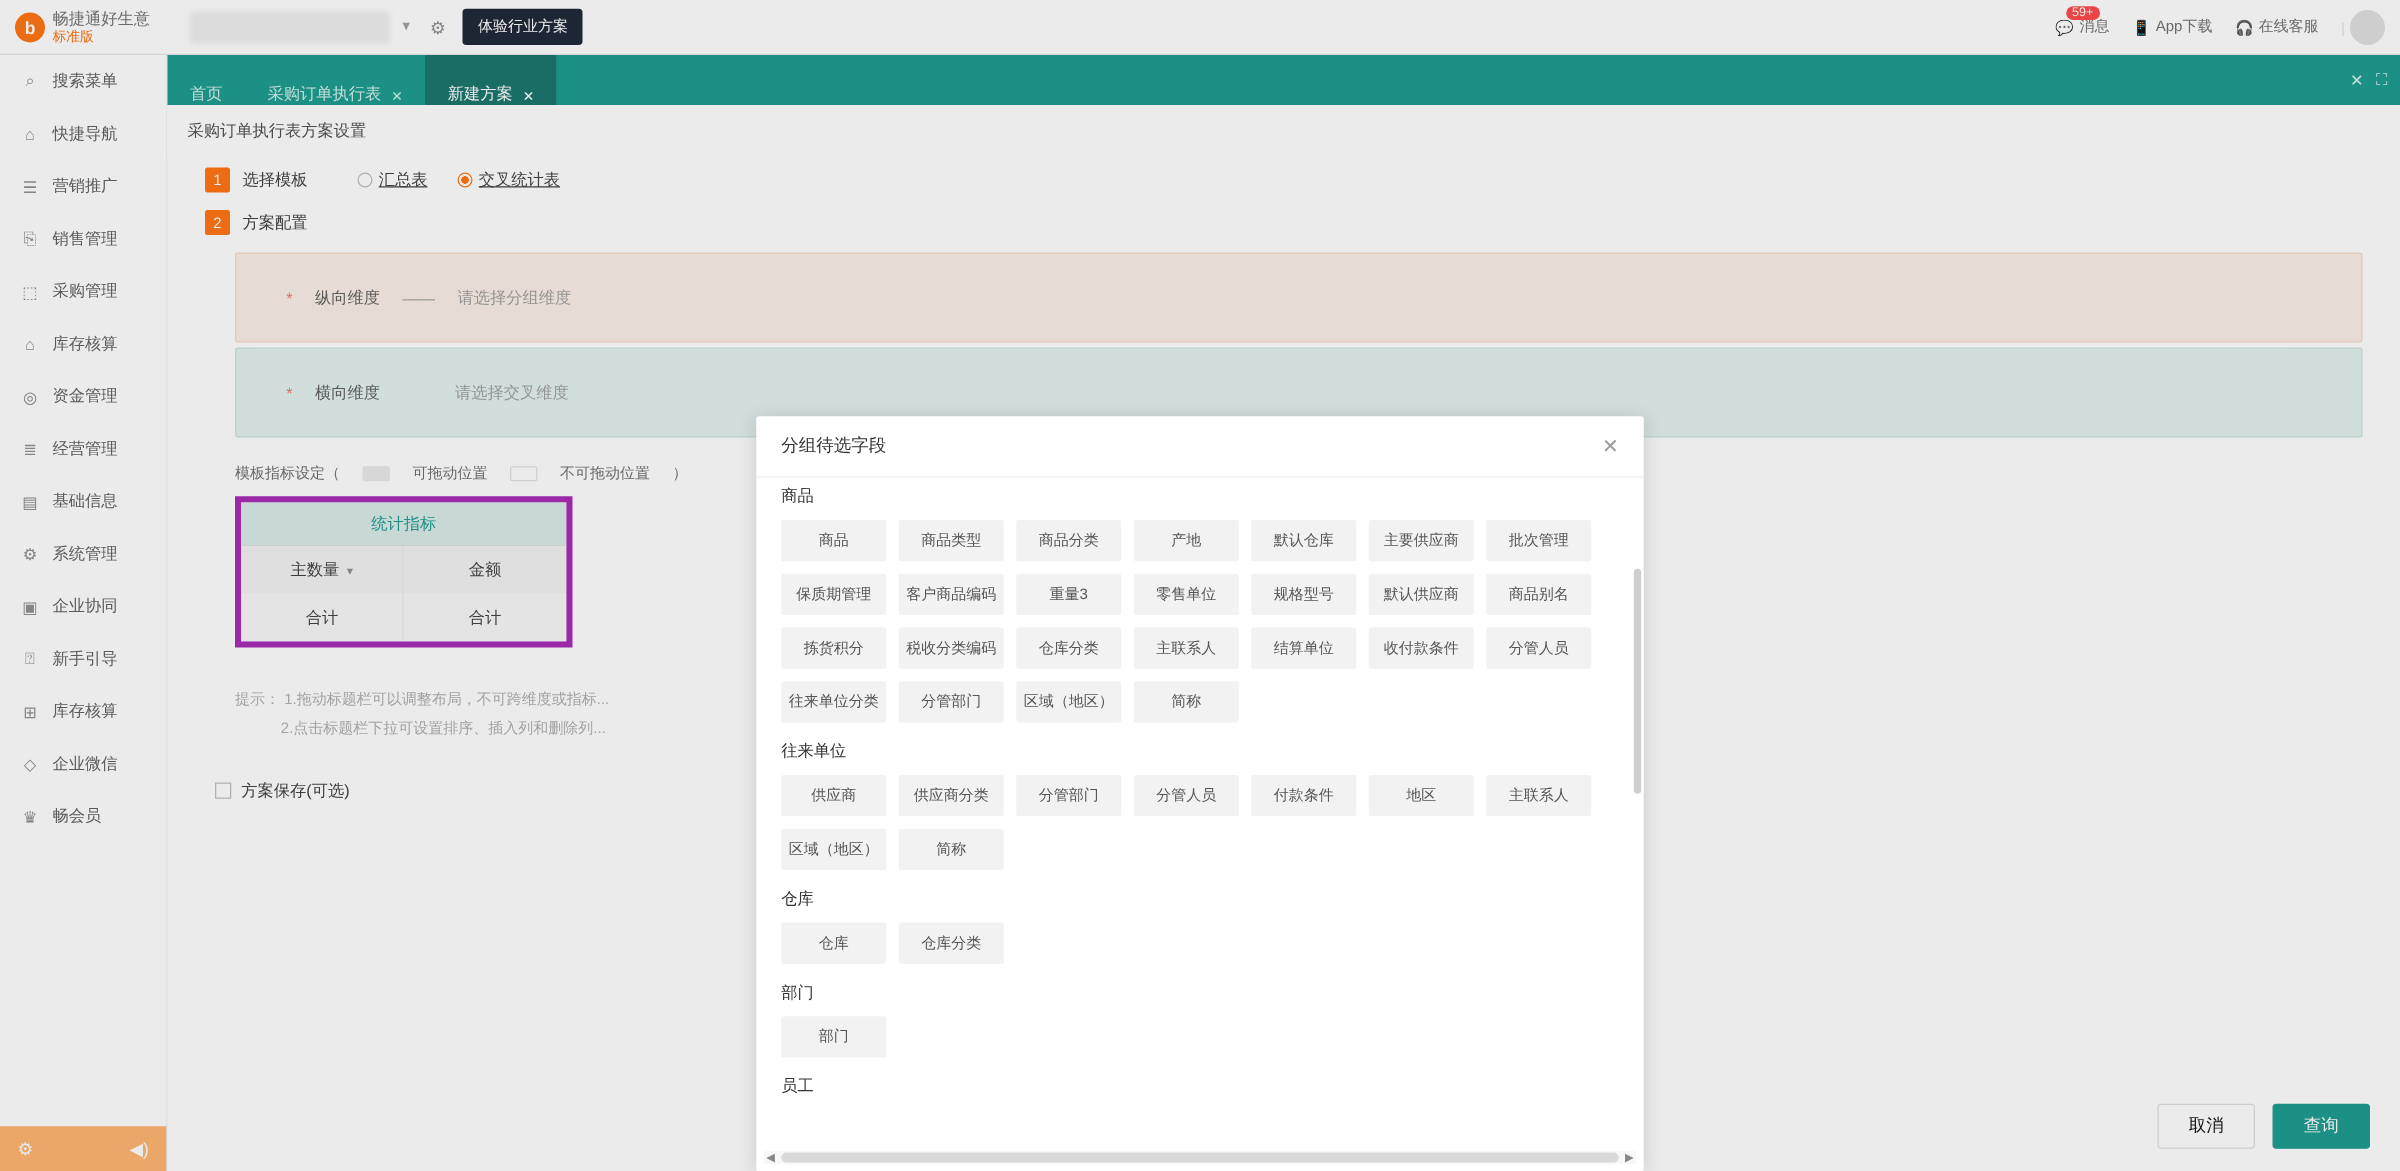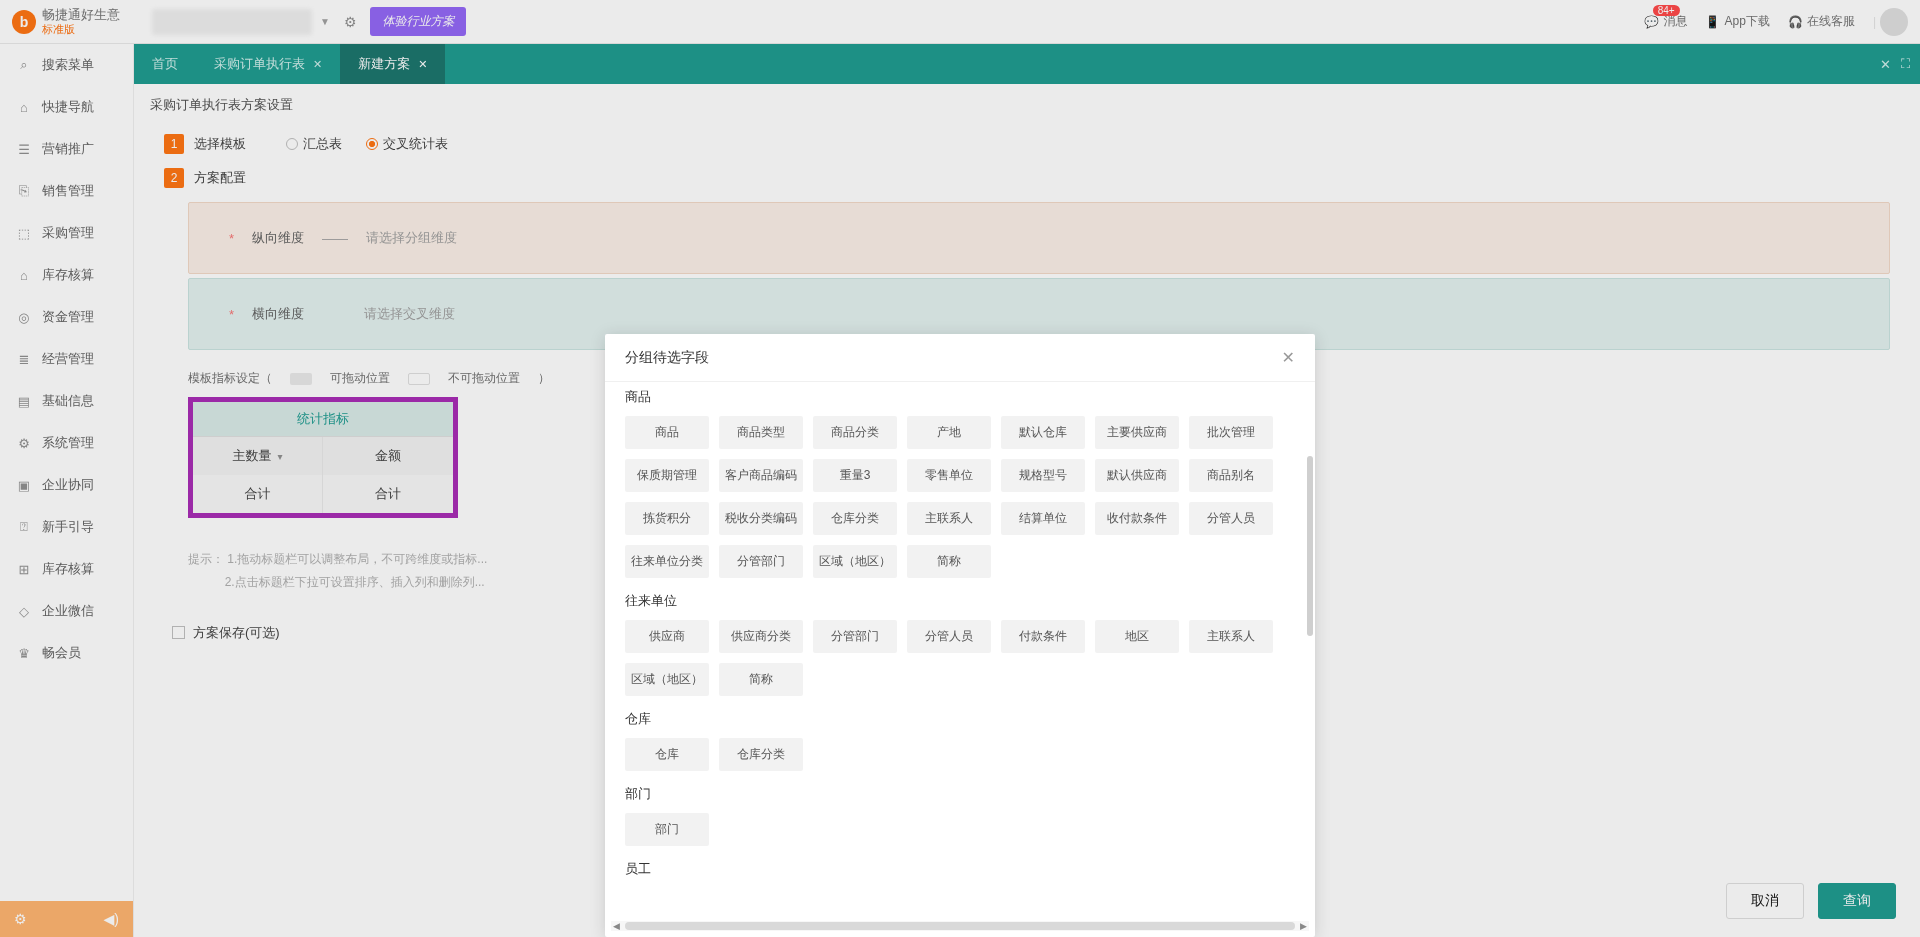--- a/index.html
+++ b/index.html
@@ -8,49 +8,49 @@
 
 .header { height: 44px; background: #fff; display: flex; align-items: center; padding: 0 12px; border-bottom: 1px solid #e8e8e8; }
 .logo-area { display: flex; align-items: center; gap: 6px; width: 120px; }
 .logo-icon { width: 24px; height: 24px; background: #ff6a00; border-radius: 50%; display:flex; align-items:center; justify-content:center; color:#fff; font-weight:bold; font-size:14px;}
 .logo-text { font-size: 13px; color: #6b6b6b; }
 .logo-sub { font-size: 11px; color: #ff6a00; margin-top:-2px;}
 .company-sel { margin-left: 20px; display:flex; align-items:center; gap:8px; }
 .blur-box { width: 160px; height: 26px; background: #eee; border-radius: 3px; filter: blur(2px); }
 .chev { color:#999; font-size:10px;}
 .gear { color:#888; font-size:14px; padding:0 6px;}
-.orange-btn { background: #8b5cf6; color: #fff; border: none; padding: 6px 12px; border-radius: 3px; font-size: 12px; margin-left: 8px; font-style: italic; }
+.orange-btn { background: #0f172a; color: #fff; border: none; padding: 6px 12px; border-radius: 3px; font-size: 12px; margin-left: 8px; }
 .header-right { margin-left: auto; display: flex; align-items: center; gap: 18px; color: #666; font-size: 12px; }
 .hr-item { display:flex; align-items:center; gap:4px; position:relative;}
 .badge { position:absolute; top:-8px; left:8px; background:#ff3b3b; color:#fff; border-radius:8px; font-size:10px; padding:0 5px; }
 .avatar { width:28px; height:28px; background:#ddd; border-radius:50%; }
 
 
 .layout { display: flex; height: calc(100vh - 44px); }
 .sidebar { width: 134px; background: #fff; display:flex; flex-direction:column; border-right:1px solid #eee;}
 .side-item { display:flex; align-items:center; gap:10px; padding: 12px 16px; color:#555; font-size:13px;}
 .side-item .ico { width:16px; text-align:center; color:#888;}
 .side-footer { margin-top:auto; background:#ffb066; height:36px; display:flex; align-items:center; justify-content:space-between; padding:0 14px;}
 .side-footer .ico { color:#fff; font-size:14px;}
 
 .main { flex:1; display:flex; flex-direction:column; background:#fff; position:relative;}
 .tabs { height: 40px; background: #0d9488; display:flex; align-items:stretch; }
-.tab { padding: 0 18px; display:flex; align-items:center; color:#cdeee9; font-size:13px; gap:8px; }
+.tab { padding: 0 18px; display:flex; align-items:flex-end; color:#cdeee9; font-size:13px; gap:8px; }
 .tab.active { background: #0a6b62; color:#fff; }
 .tab .close { font-size:11px; cursor:pointer;}
 .tab-ctrl { margin-left:auto; display:flex; align-items:center; gap:10px; padding:0 10px; color:#cdeee9;}
 
 .bread { padding: 12px 16px; font-size:13px; color:#444; background:#fff;}
 .content { padding: 0 30px 20px 30px; overflow:auto; flex:1;}
 
 .step { display:flex; align-items:center; gap:10px; margin: 8px 0 14px 0;}
 .step-num { width:20px; height:20px; background:#ff6a00; color:#fff; display:flex; align-items:center; justify-content:center; font-size:12px; border-radius:2px;}
 .step-label { font-size:13px; color:#333; font-weight:500;}
 .radio-group { display:flex; gap:24px; margin-left:30px;}
-.radio { display:flex; align-items:center; gap:5px; font-size:13px;}
+.radio { display:flex; align-items:center; gap:5px; font-size:13px;text-decoration:underline;}
 .radio .circ { width:12px; height:12px; border:1px solid #bbb; border-radius:50%; display:inline-block;}
 .radio.sel .circ { border-color:#ff6a00; background: radial-gradient(circle,#ff6a00 40%, transparent 45%);}
 
 .section-label { font-size:12px; color:#666; margin:8px 0 8px 24px;}
 .dim-row { background:#fbeee5; border:1px solid #f1d6c3; padding:26px 40px; margin:4px 0 4px 24px; display:flex; align-items:center; gap:18px; border-radius:2px;}
 .dim-row.hz { background:#e1f0ee; border-color:#c6e2de;}
 .dim-label { color:#555; font-size:13px; }
 .req { color:#f56c6c;}
 .dash { color:#999;}
 .dim-placeholder { color:#999; font-size:13px;}
@@ -105,21 +105,21 @@
   </div>
   <div class="company-sel">
     <div class="blur-box"></div>
     <span class="chev">▼</span>
     <span class="gear">⚙</span>
   </div>
   <button class="orange-btn">体验行业方案</button>
   <div class="header-right">
     <div class="hr-item">
       <span>💬</span>
-      <span class="badge">84+</span>
+      <span class="badge">59+</span>
       <span>消息</span>
     </div>
     <div class="hr-item">
       <span>📱</span>
       <span>App下载</span>
     </div>
     <div class="hr-item">
       <span>🎧</span>
       <span>在线客服</span>
     </div>

